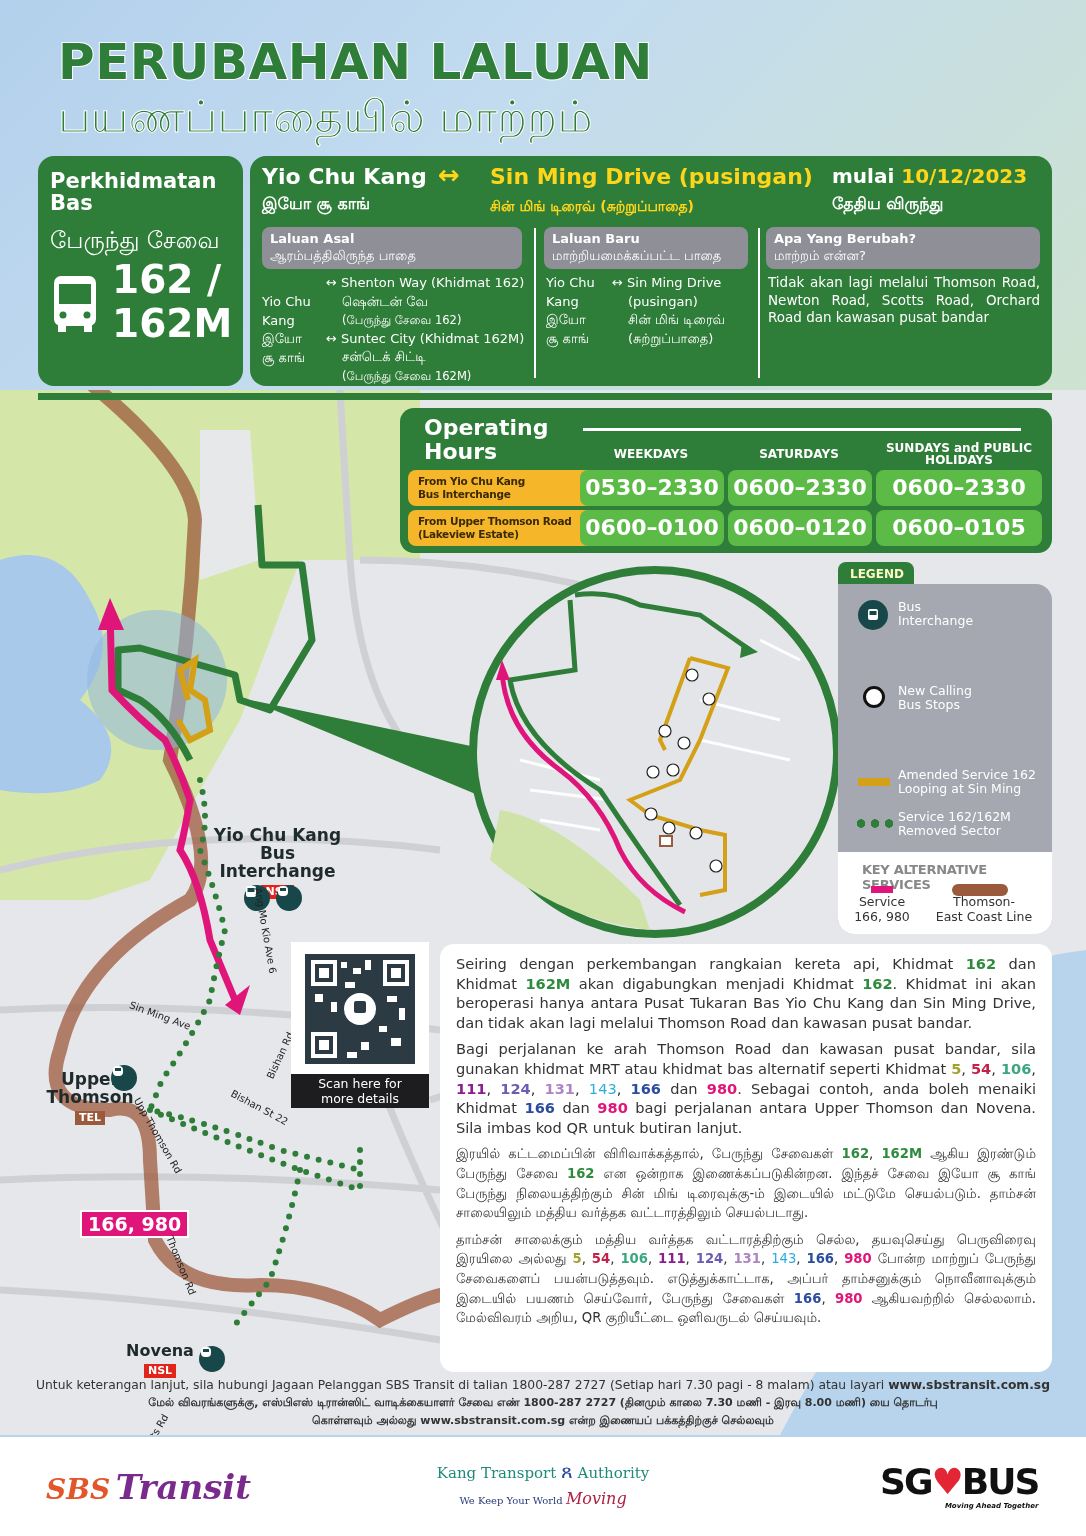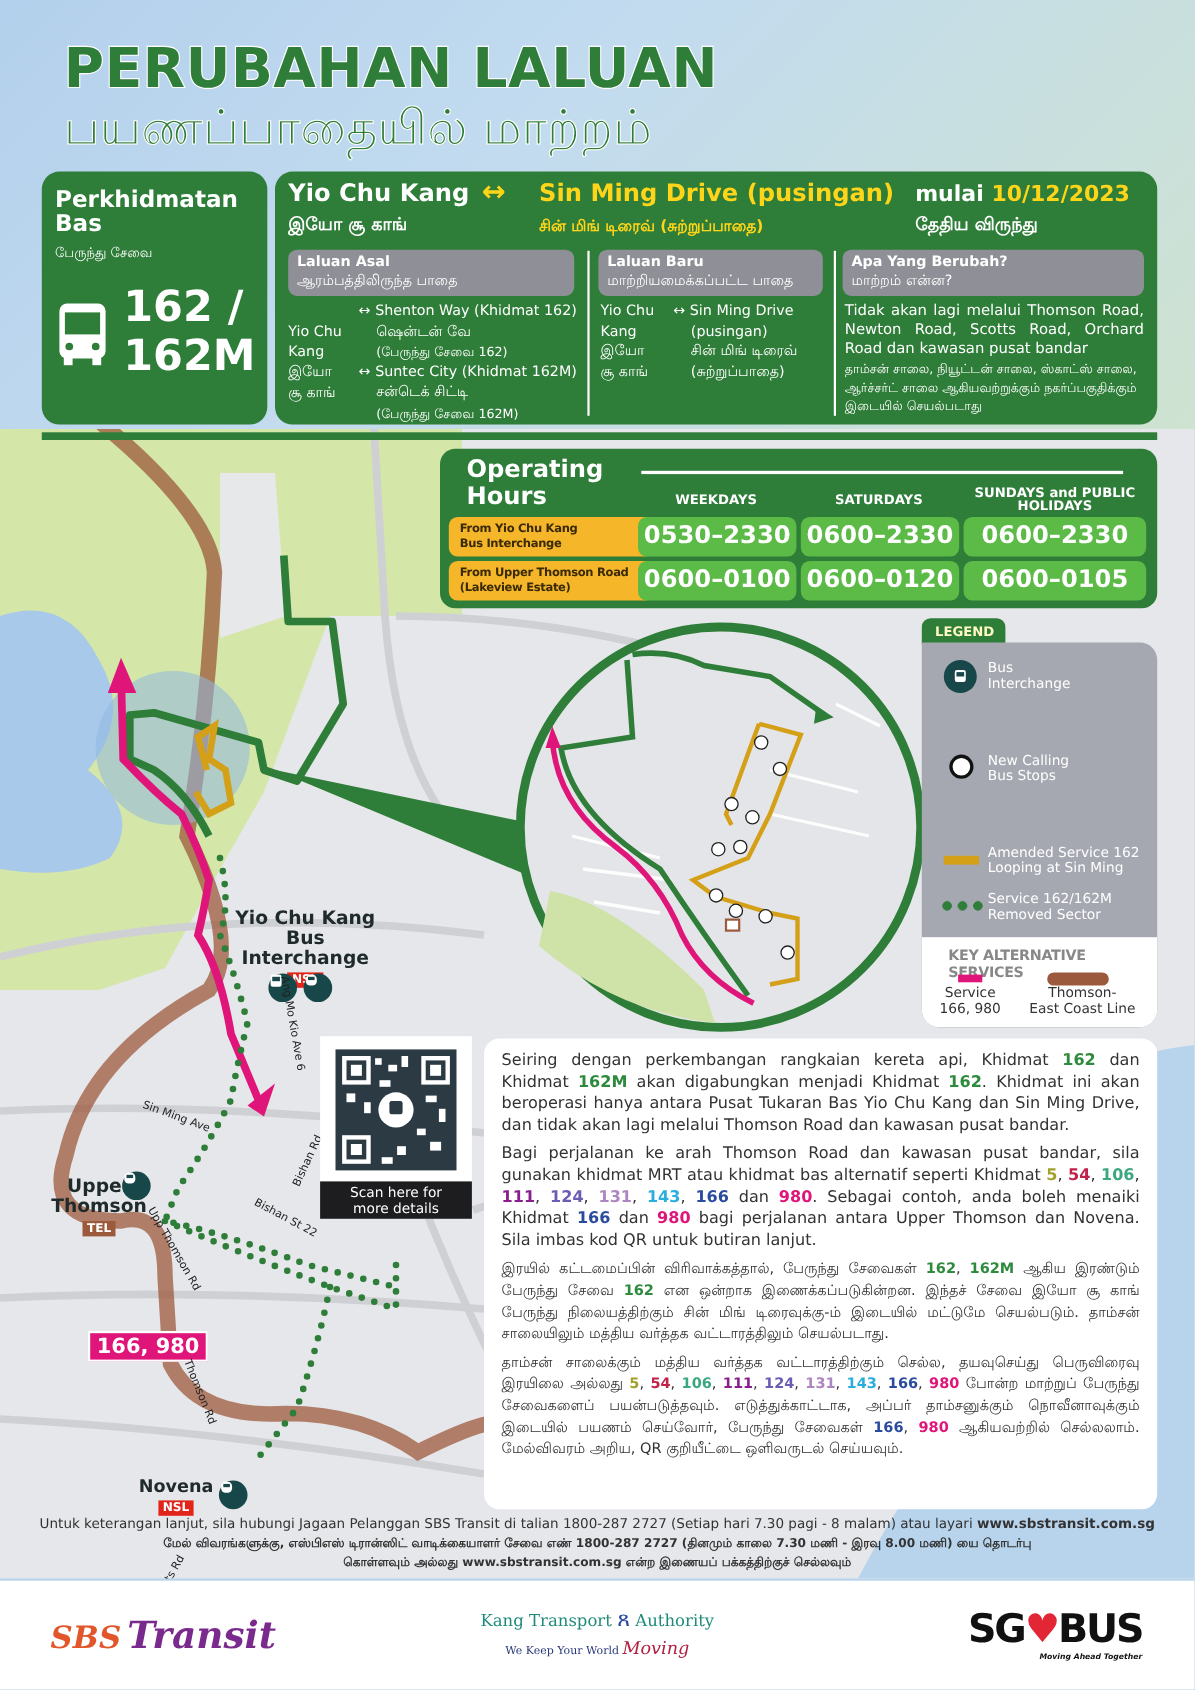--- a/index.html
+++ b/index.html
@@ -6,21 +6,21 @@
 html,body{width:1086px;height:1536px;overflow:hidden}
 body{position:relative;background:#b8d3ec;font-family:"DejaVu Sans","Liberation Sans",sans-serif;color:#222}
 .bg-top{position:absolute;left:0;top:0;width:1086px;height:420px;background:linear-gradient(135deg,#b3d0ec 0%,#c2dbef 40%,#cfe3cf 100%)}
 .map{position:absolute;left:0;top:390px;width:1086px;height:1045px;overflow:hidden;background:#e6e7ea}
 .map svg{position:absolute;left:0;top:0}
 .title{position:absolute;left:58px;top:36px;font-weight:900;font-size:50px;line-height:52px;color:#2e7d38;-webkit-text-stroke:2px #fff;paint-order:stroke fill;letter-spacing:0.5px;font-family:"DejaVu Sans",sans-serif}
 .title2{position:absolute;left:58px;top:92px;font-size:44px;line-height:50px;color:#2e7d38;-webkit-text-stroke:1px #fff;font-family:"DejaVu Sans",sans-serif}
 .card{position:absolute;background:#2e7d38;border-radius:16px;color:#fff}
 .svc{left:38px;top:156px;width:205px;height:230px;padding:14px 12px}
 .svc .l1{font-weight:bold;font-size:21px;line-height:22px}
-.svc .l2{font-size:12px;line-height:24px;margin-top:4px}
+.svc .l2{font-size:23px;line-height:24px;margin-top:14px}
 .svc .bus{position:absolute;left:14px;top:118px;width:46px;height:60px}
 .svc .num{position:absolute;left:74px;top:102px;font-weight:900;font-size:39px;line-height:44px}
 .route{left:250px;top:156px;width:802px;height:230px;padding:8px 12px}
 .route .h{position:absolute;top:8px;font-weight:bold;font-size:22px}
 .route .h .w{color:#fff}
 .route .ta{position:absolute;top:38px;font-size:16px;font-weight:bold}
 .pill{position:absolute;top:71px;height:42px;background:#8f9097;border-radius:8px;padding:3px 8px;font-size:13px;line-height:17px}
 .pill b{display:block;font-size:13px}
 .col-text{position:absolute;font-size:13px;line-height:18.5px;color:#fff}
 .vsep{position:absolute;top:72px;width:2px;height:150px;background:#fff}
@@ -36,21 +36,21 @@
 .lg-item{position:absolute;left:0;width:214px;height:40px}
 .lg-item .txt{position:absolute;left:60px;top:2px;font-size:12.5px;line-height:14px;color:#fff}
 .lg-icon{position:absolute;left:20px;width:30px;height:30px;border-radius:50%;background:#18474a;display:flex;align-items:center;justify-content:center}
 .kas{position:absolute;left:0;top:268px;width:214px;height:82px;background:#fff}
 .kas .h{position:absolute;left:24px;top:10px;font-size:13px;font-weight:bold;color:#888;letter-spacing:-0.3px}
 .kas .t{position:absolute;font-size:12.5px;line-height:15px;text-align:center;color:#333}
 .info{position:absolute;left:440px;top:944px;width:612px;height:428px;background:#fff;border-radius:14px;padding:10px 16px}
 .info p{font-size:14.6px;line-height:19.6px;text-align:justify;color:#333;margin-bottom:7px}
 .info p.ta{font-size:13.2px;line-height:19.6px}
 .g{color:#2e8b3e;font-weight:bold}
-.c5{color:#a3a12e;font-weight:bold}.c54{color:#c0224a;font-weight:bold}.c106{color:#3aa77e;font-weight:bold}.c111{color:#8a1e8f;font-weight:bold}.c124{color:#6a5db3;font-weight:bold}.c131{color:#ad86c1;font-weight:bold}.c143{color:#2aaede;font-weight:bold}.c166{color:#2b4c9e;font-weight:bold}.c980{color:#e0157a;font-weight:bold}
+.c5{color:#a3a12e;font-weight:bold}.c54{color:#c0224a;font-weight:bold}.c106{color:#3aa77e;font-weight:bold}.c111{color:#8a1e8f;font-weight:bold}.c124{color:#6a5db3;font-weight:bold}.c131{color:#ad86c1;font-weight:bold}.c143{color:#2aaede;font-weight:normal}.c166{color:#2b4c9e;font-weight:bold}.c980{color:#e0157a;font-weight:bold}
 .qr{position:absolute;left:291px;top:942px;width:138px;height:166px;background:#fff}
 .qr .cap{position:absolute;left:0;bottom:0;width:138px;height:34px;background:#1d1d1f;color:#fff;font-size:12.5px;line-height:15px;text-align:center;padding-top:2px}
 .foot{position:absolute;left:0;top:1376px;width:1086px;text-align:center;font-size:12.3px;color:#333;line-height:18px}
 .logos{position:absolute;left:0;top:1437px;width:1086px;height:99px;background:#fff}
 .maplabel{position:absolute;font-weight:bold;color:#1f2a2a;text-align:center;line-height:18px}
 .tag{display:inline-block;font-size:11px;font-weight:bold;color:#fff;padding:0 4px;line-height:14px}
 .nsl{background:#e1251b}.tel{background:#9c5a3c}.ccl{background:#f5a623}
 </style>
 </head>
 <body>
@@ -264,21 +264,20 @@
     <div>சூ காங்</div>
   </div>
   <div class="col-text" style="left:362px;top:118px;width:140px">
     <div>↔ Sin Ming Drive</div>
     <div style="padding-left:16px">(pusingan)</div>
     <div style="padding-left:16px">சின் மிங் டிரைவ்</div>
     <div style="padding-left:16px">(சுற்றுப்பாதை)</div>
   </div>
 
   <div class="col-text" style="left:518px;top:118px;width:272px;text-align:justify;font-size:13.5px;line-height:17.5px">Tidak akan lagi melalui Thomson Road, Newton Road, Scotts Road, Orchard Road dan kawasan pusat bandar</div>
-  <div class="col-text" style="left:518px;top:171px;width:272px;font-size:11.5px;line-height:17px">தாம்சன் சாலை, நியூட்டன் சாலை, ஸ்காட்ஸ் சாலை, ஆர்ச்சர்ட் சாலை ஆகியவற்றுக்கும் நகர்ப்பகுதிக்கும் இடையில் செயல்படாது</div>
 </div>
 
 <div style="position:absolute;left:38px;top:393px;width:1014px;height:7px;background:#2e7d38"></div>
 
 <div class="hours">
   <div class="oh">
     <div>Operating</div>
     <div>Hours</div>
   </div>
   <div class="rule"></div>

